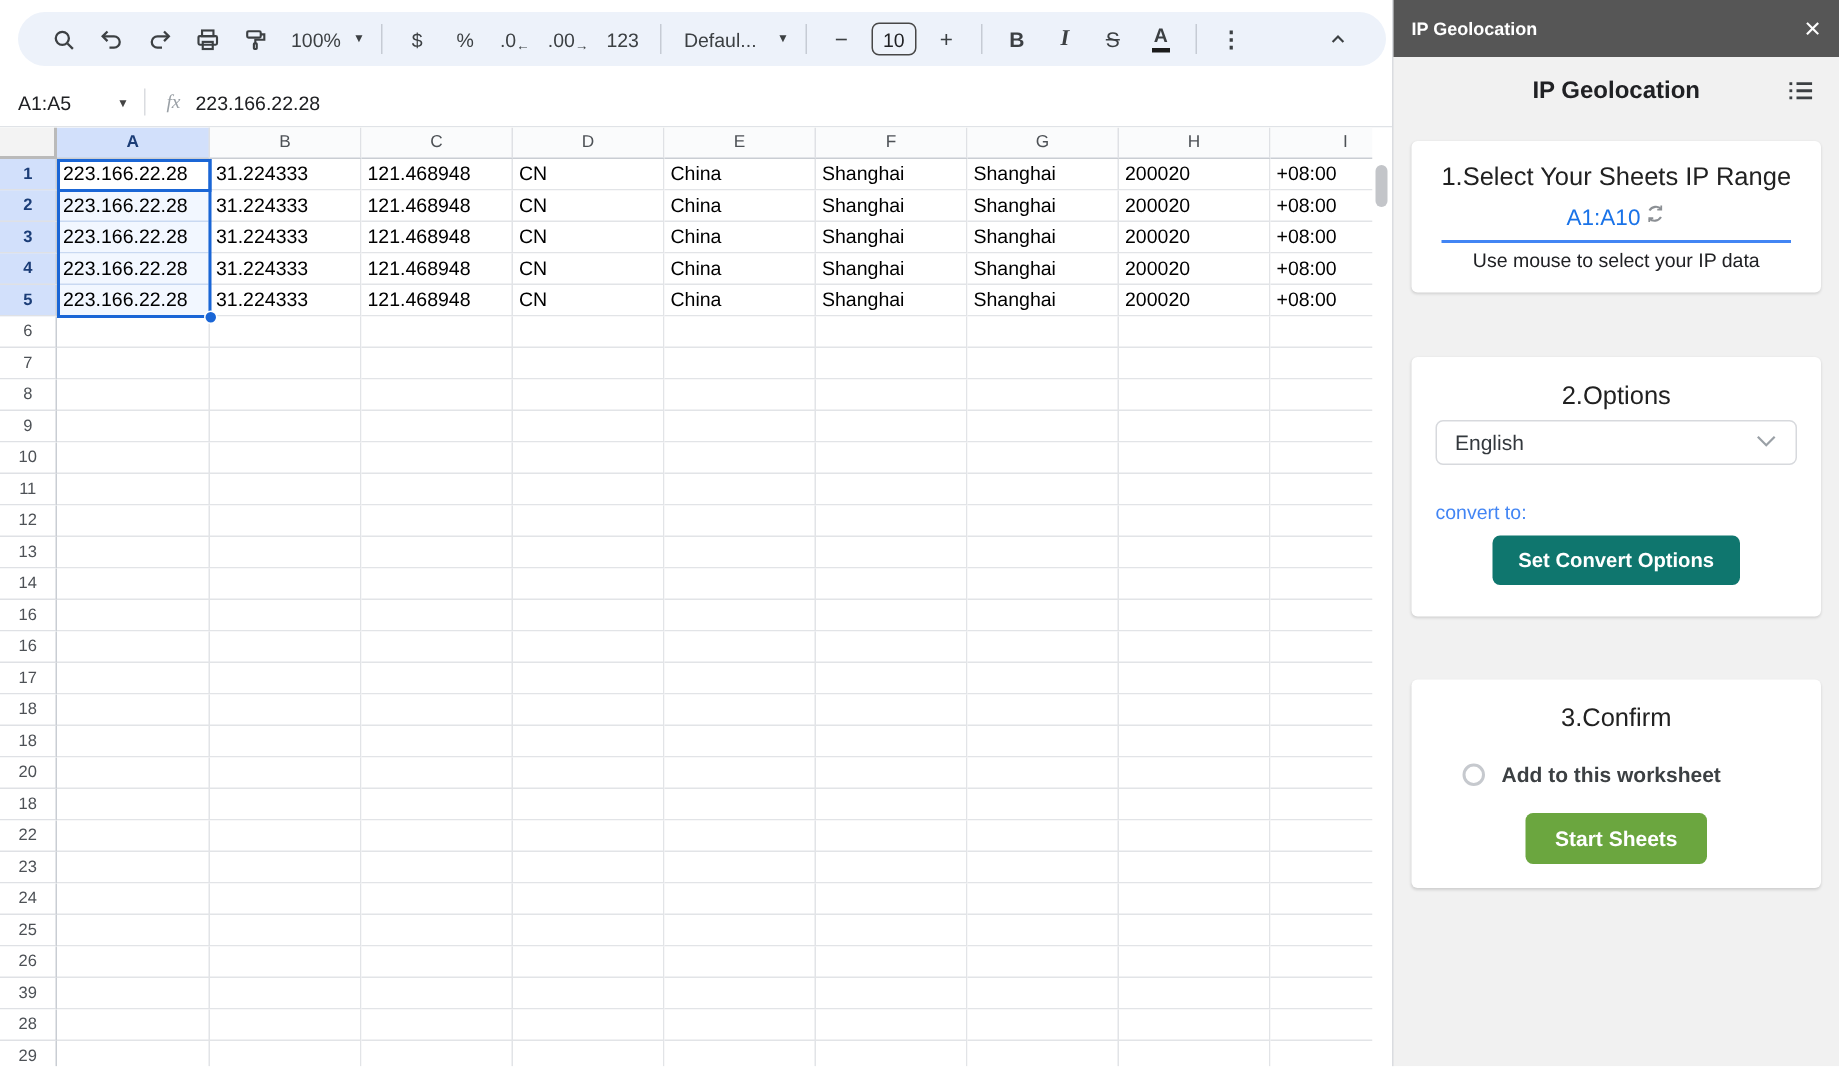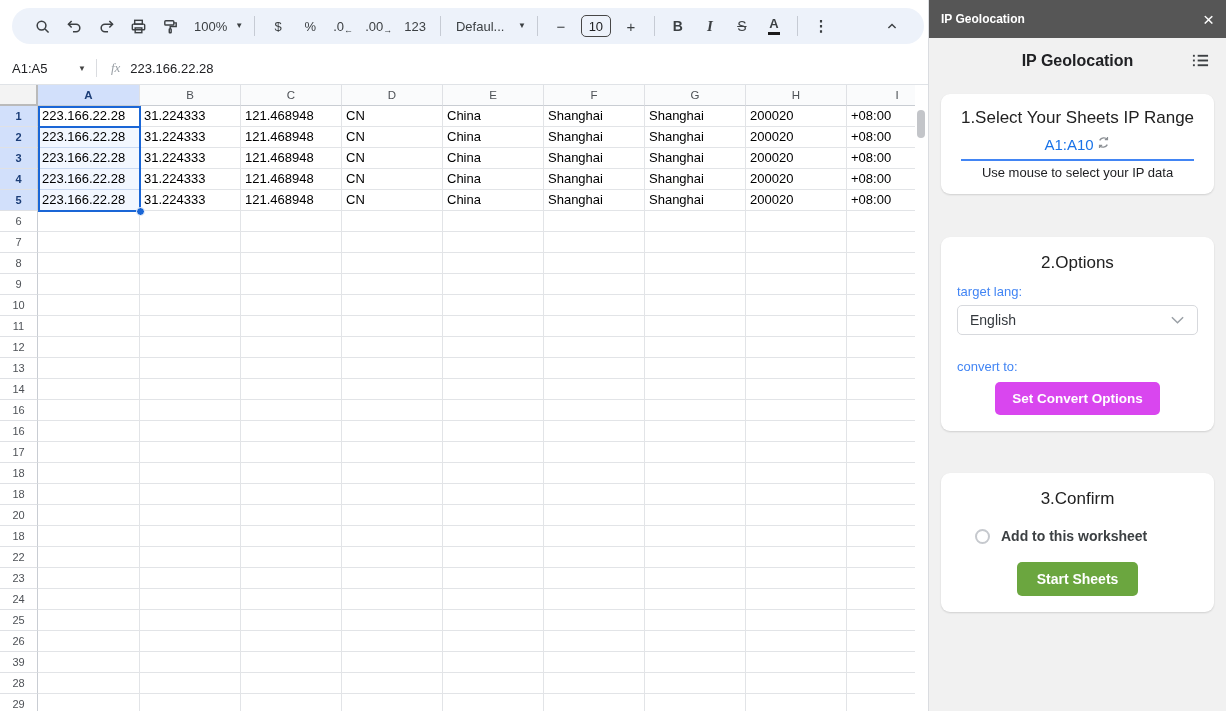--- a/index.html
+++ b/index.html
@@ -58,32 +58,32 @@
 
   
   .sidebar { position:absolute; left:928px; top:0; width:298px; height:711px; background:#f1f1f1; border-left:1px solid #dadce0; }
   .sb-titlebar { height:38px; background:#565656; display:flex; align-items:center; padding:0 12px; }
   .sb-title { color:#fff; font-size:12px; font-weight:700; }
   .sb-close { margin-left:auto; color:#fff; font-size:19px; line-height:1; cursor:pointer; font-weight:400; }
   .sb-heading { height:46px; display:flex; align-items:center; justify-content:center; position:relative; }
   .sb-heading-text { font-size:16px; font-weight:700; color:#202124; }
   .sb-list-btn { position:absolute; right:16px; top:14px; cursor:pointer; }
   .sb-body { padding:10px 12px 0 12px; }
-  .card { background:#fff; border-radius:9px; box-shadow:0 1px 2px rgba(0,0,0,.14); padding:14px 12px; }
+  .card { background:#fff; border-radius:4px; box-shadow:0 1px 2px rgba(0,0,0,.14); padding:14px 12px; }
   .card1 { text-align:center; }
   .step-title { font-size:17px; color:#212121; text-align:center; }
   .range-line { margin-top:7px; display:flex; align-items:center; justify-content:center; gap:2px; border-bottom:2px solid #4285f4; padding-bottom:5px; margin-left:8px; margin-right:8px; }
   .range-text { color:#1a73e8; font-size:15px; }
   .hint { margin-top:4px; font-size:13px; color:#202124; }
   .card2 { margin-top:43px; padding:16px 16px 16px 16px; }
   .blue-label { color:#4285f4; font-size:13px; margin-top:11px; }
   .select { margin-top:6px; height:30px; border:1px solid #d7d9dd; border-radius:5px; background:#fff; display:flex; align-items:center; padding:0 12px; cursor:pointer; }
   .select-value { font-size:14px; color:#33383d; }
   .select-chevron { margin-left:auto; }
-  .btn-blue { margin:8px auto 0 auto; display:block; background:#d946ef; color:#fff; border:none; border-radius:5px; font-size:13.5px; font-weight:700; padding:9px 17px; cursor:pointer; font-family:"Liberation Sans", sans-serif; }
+  .btn-blue { margin:8px auto 5px auto; display:block; background:#0f766e; color:#fff; border:none; border-radius:5px; font-size:13.5px; font-weight:700; padding:9px 17px; cursor:pointer; font-family:"Liberation Sans", sans-serif; }
   .card3 { margin-top:42px; padding:16px 12px 16px 12px; }
   .radio-row { display:flex; align-items:center; gap:11px; margin:19px 0 0 22px; cursor:pointer; }
   .radio-row.first { margin-top:20px; }
   .radio { width:15px; height:15px; border-radius:50%; flex:none; position:relative; }
   .radio.on { border:2px solid #1a73e8; background:#fff; }
   .radio.on::after { content:""; position:absolute; left:2px; top:2px; width:7px; height:7px; border-radius:50%; background:#1a73e8; }
   .radio.off { border:2px solid #c6c9ce; background:#fff; }
   .radio-label-on { color:#3478f6; font-size:14px; font-weight:700; }
   .radio-label-off { color:#3c4043; font-size:14px; font-weight:700; }
   .btn-green { margin:18px auto 0 auto; display:block; background:#6ba63f; color:#fff; border:none; border-radius:5px; font-size:14px; font-weight:700; padding:9px 20px; cursor:pointer; font-family:"Liberation Sans", sans-serif; }
@@ -580,21 +580,20 @@
                 <path d="M13.8 2.4 V5.6 H10.6" stroke-width="1.4"></path>
                 <path d="M4.2 15.6 V12.4 H7.4" stroke-width="1.4"></path>
               </svg>
           </span>
         </div>
         <div class="hint">Use mouse to select your IP data</div>
       </div>
 
       <div class="card card2">
         <div class="step-title">2.Options</div>
-        <div class="blue-label">target lang:</div>
         <div class="select">
           <span class="select-value">English</span>
           <span class="select-chevron">
             <svg width="15" height="10" viewBox="0 0 16 10" fill="none" stroke="#9aa0a6" stroke-width="1.6">
                 <path d="M2 2 L8 8 L14 2"></path>
               </svg>
           </span>
         </div>
         <div class="blue-label" style="margin-top:24px;">convert to:</div>
         <button class="btn-blue">Set Convert Options</button>

